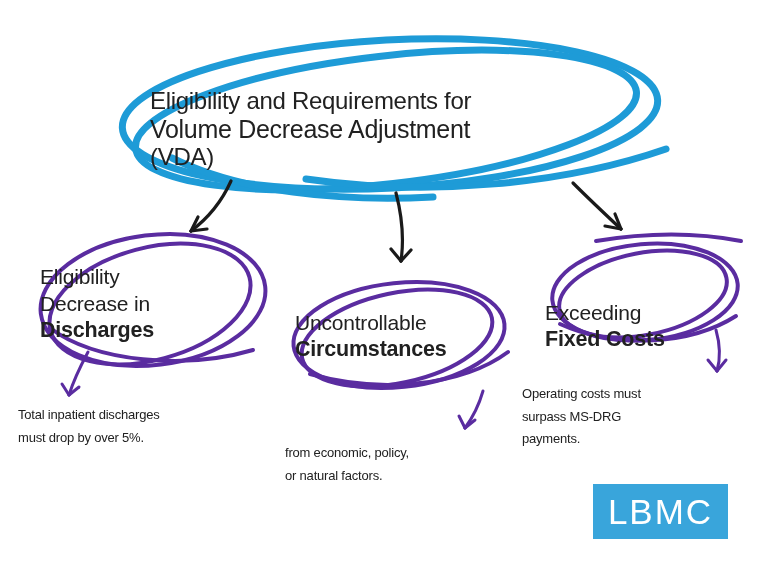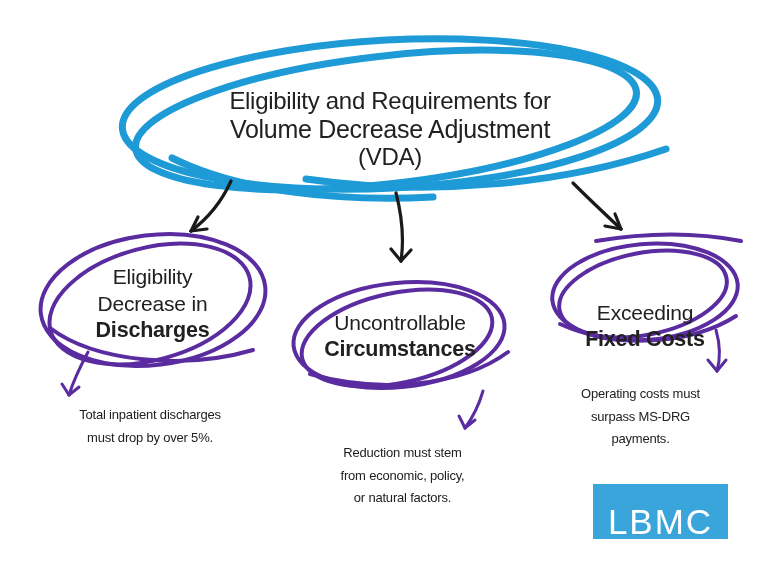--- a/index.html
+++ b/index.html
@@ -16,36 +16,36 @@
     position:relative;width:768px;height:576px;background:#ffffff;overflow:hidden;
     color:var(--text);
   }
   svg.strokes{position:absolute;left:0;top:0;width:768px;height:576px;}
   svg.strokes *{fill:none;stroke-linecap:round;stroke-linejoin:round;}
   .stroke-blue{stroke:var(--main-ellipse);stroke-width:7;}
   .stroke-purple{stroke:var(--branch-ellipse);stroke-width:4;}
   .stroke-purple-arrow{stroke:var(--branch-ellipse);stroke-width:3;}
   .stroke-black{stroke:var(--arrow-black);stroke-width:3.2;}
 
-  .txt{position:absolute;text-align:center;color:var(--text);}
+  .txt{position:absolute;color:var(--text);}
   .title{left:150px;top:87px;width:480px;font-size:24px;line-height:28px;letter-spacing:-0.3px;}
   .title .bold{font-size:25px;font-weight:normal;}
   .node-label{font-size:21px;line-height:27px;letter-spacing:-0.2px;}
   .node-label .bold{font-weight:bold;font-size:21.5px;}
   .node1{left:40px;top:263px;width:225px;}
   .node2{left:295px;top:309px;width:210px;}
   .node3{left:545px;top:261px;width:200px;margin-top:38px;}
   .desc{font-size:13px;line-height:22.5px;letter-spacing:-0.2px;}
   .desc1{left:18px;top:404px;width:264px;}
   .desc2{left:285px;top:442px;width:235px;}
   .desc3{left:522px;top:383px;width:237px;}
 
   .logo{
     position:absolute;left:593px;top:484px;width:135px;height:55px;
-    background:var(--logo-bg);display:flex;align-items:flex-end;justify-content:center;
+    background:var(--logo-bg);display:flex;align-items:center;justify-content:center;
   }
   .logo span{
     color:var(--logo-text);font-size:35px;line-height:1;letter-spacing:2px;
     font-weight:300;
   }
 </style>
 </head>
 <body>
 
 <div class="canvas">
@@ -131,21 +131,20 @@
     <div>Exceeding</div>
     <div class="bold">Fixed Costs</div>
   </div>
 
   <div class="txt desc desc1">
     <div>Total inpatient discharges</div>
     <div>must drop by over 5%.</div>
   </div>
 
   <div class="txt desc desc2">
-    <div>Reduction must stem</div>
     <div>from economic, policy,</div>
     <div>or natural factors.</div>
   </div>
 
   <div class="txt desc desc3">
     <div>Operating costs must</div>
     <div>surpass MS-DRG</div>
     <div>payments.</div>
   </div>
 

